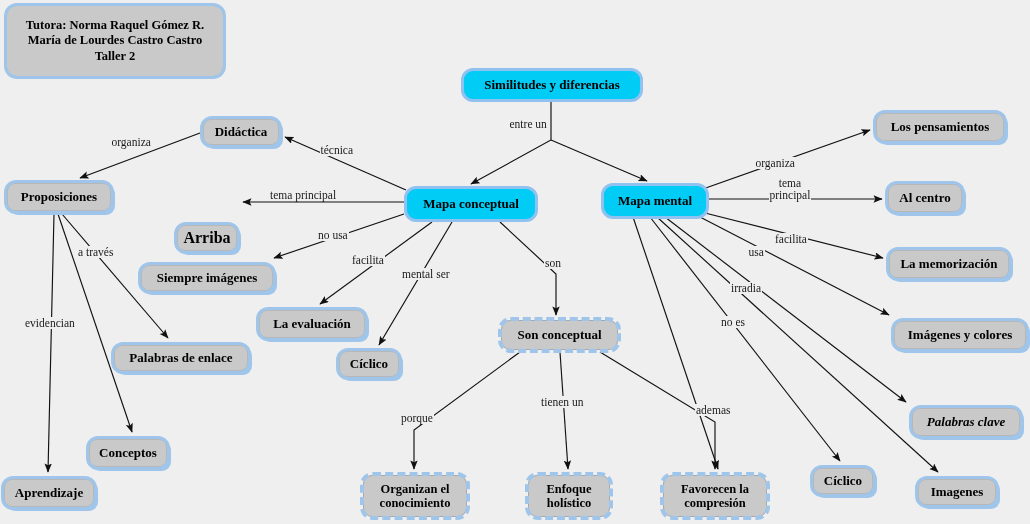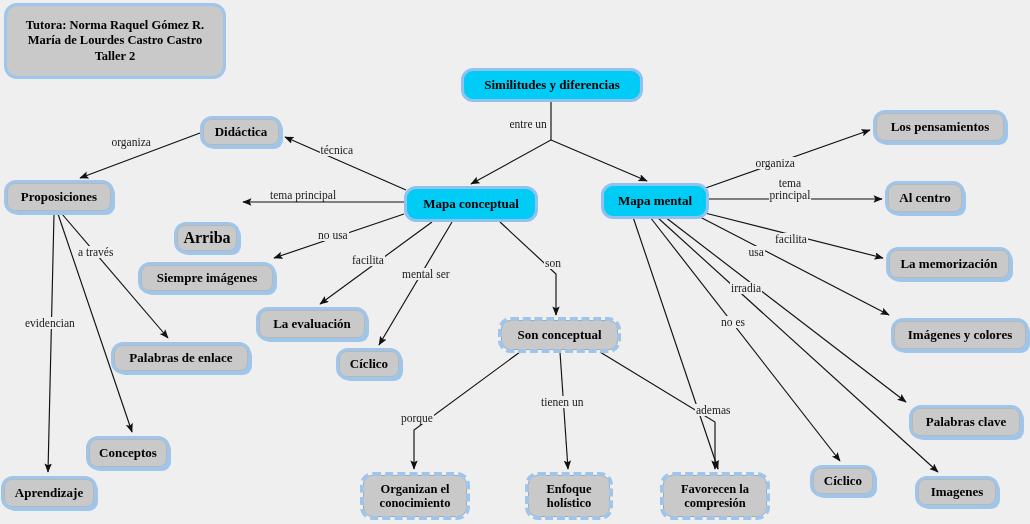--- a/index.html
+++ b/index.html
@@ -202,21 +202,21 @@
       </div>
       <div class="node grey" style="left: 887px; top: 183px; width: 76px; height: 30px; font-size: 13px;">
         <span>Al centro</span>
       </div>
       <div class="node grey" style="left: 888px; top: 249px; width: 122px; height: 30px; font-size: 13px;">
         <span>La memorización</span>
       </div>
       <div class="node grey" style="left: 893px; top: 320px; width: 134px; height: 30px; font-size: 13px;">
         <span>Imágenes y colores</span>
       </div>
-      <div class="node grey" style="left: 911px; top: 407px; width: 110px; height: 30px; font-size: 13px;">
+      <div class="node grey" style="left: 911px; top: 407px; width: 110px; height: 30px; font-size: 13px; font-style: italic;">
         <span>Palabras clave</span>
       </div>
       <div class="node grey" style="left: 812px; top: 467px; width: 62px; height: 28px; font-size: 13px;">
         <span>Cíclico</span>
       </div>
       <div class="node grey" style="left: 917px; top: 478px; width: 80px; height: 28px; font-size: 13px;">
         <span>Imagenes</span>
       </div>
     </div>
   <div id="label-layer">

